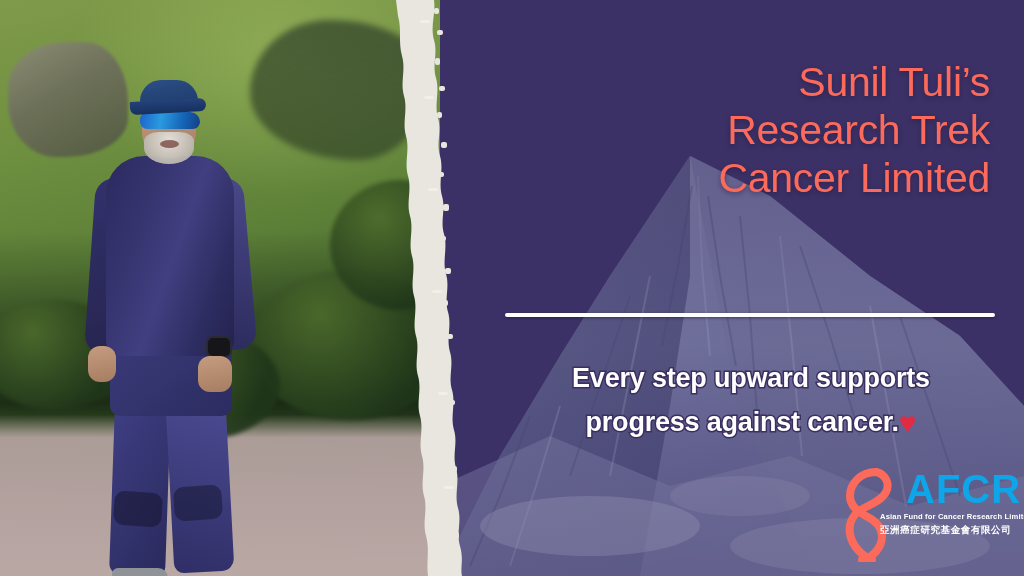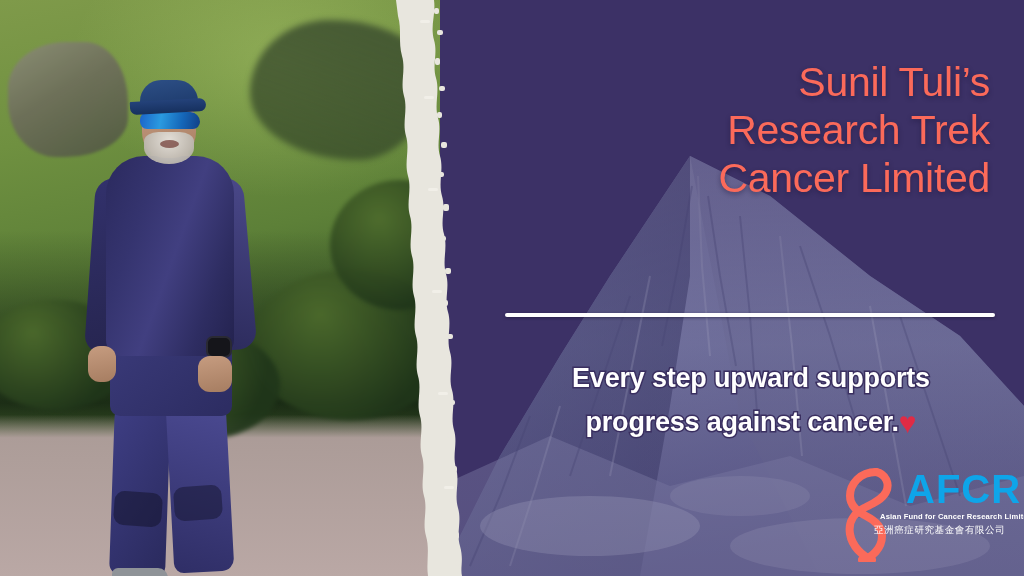--- a/index.html
+++ b/index.html
@@ -204,22 +204,22 @@
     color:#0ea5e9; font-size:40px; font-weight:bold; letter-spacing:1px;
     line-height:42px;
     margin-left:24px;
   }
   .logo-tag{
     position:absolute; left:40px; top:50px; width:130px;
     color:#ffffff; font-size:7.6px; font-weight:bold; letter-spacing:.15px;
     white-space:nowrap;
   }
   .logo-cn{
-    position:absolute; left:34px; top:62px; width:124px;
-    color:#ffffff; font-size:9.5px; font-weight:normal; letter-spacing:.6px;
+    position:absolute; left:40px; top:62px; width:124px;
+    color:#ffffff; font-size:9.5px; font-weight:bold; letter-spacing:.6px;
     white-space:nowrap;
   }
 </style>
 </head>
 <body>
 
 <div class="stage">
 
   <div class="photo-panel">
     <div class="photo"></div>

